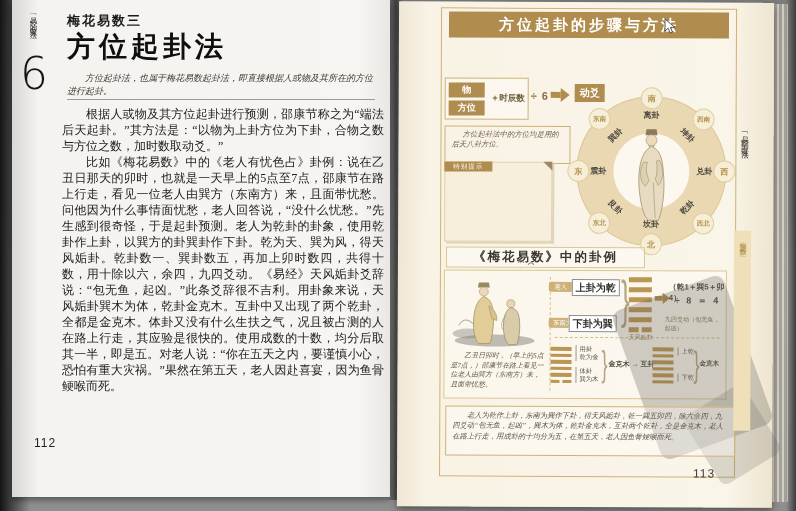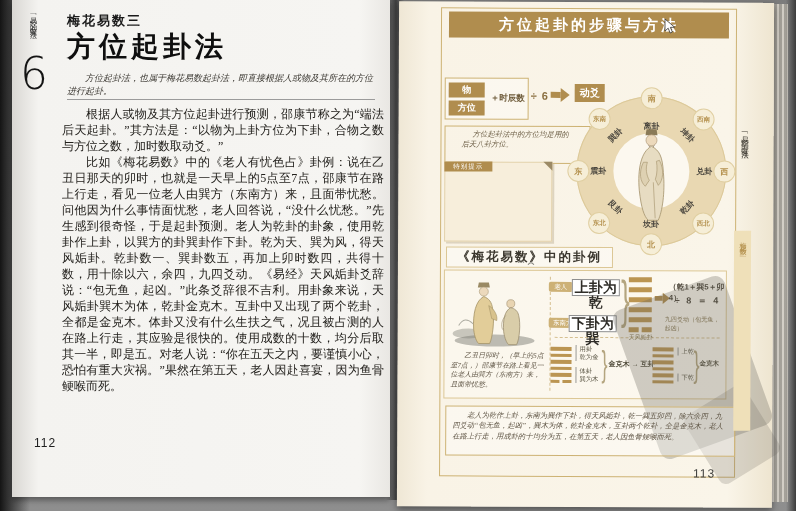--- a/index.html
+++ b/index.html
@@ -47,21 +47,21 @@
   .f-cell{background:#b08d4e;color:#fff;font-size:9px;text-align:center;line-height:15px;height:15px;font-weight:bold;}
   .f-plus{flex:1;text-align:center;font-size:8.5px;color:#6d5a39;font-weight:bold;}
   .f-div{left:132px;top:88px;font-size:11px;font-weight:bold;color:#8a6f40;letter-spacing:1px;}
   .arrow{display:flex;align-items:center;}
   .arrow .bar{width:10px;height:6px;background:#b08d4e;}
   .arrow .head{width:0;height:0;border-left:9px solid #b08d4e;border-top:7px solid transparent;border-bottom:7px solid transparent;}
   .f-arrow{left:152px;top:86px;}
   .f-result{left:176px;top:82px;width:30px;height:18px;background:#b08d4e;color:#fff;font-size:10px;
       line-height:18px;text-align:center;border-radius:0;font-weight:bold;}
   .r-note{left:46px;top:124px;width:112px;height:30px;border:1px solid #cdb273;font-size:7.4px;
-      line-height:10px;color:#6d5f46;padding:3px 16px;font-family:"Liberation Serif",serif;font-style:italic;text-indent:1.5em;}
+      line-height:10px;color:#6d5f46;padding:3px 6px;font-family:"Liberation Serif",serif;font-style:italic;text-indent:1.5em;}
 
   
   .compass{left:178px;top:94px;width:150px;height:150px;}
   .ring{position:absolute;left:0;top:0;width:150px;height:150px;border-radius:50%;background:#e9d8b2;box-shadow:inset 0 0 0 1px #dcc999;}
   .hole{position:absolute;left:37px;top:37px;width:76px;height:76px;border-radius:50%;background:#fcf8ef;}
   .bub{position:absolute;width:22px;height:22px;border-radius:50%;background:#f6eed7;border:1px solid #e0cfa2;
       color:#b5924f;font-weight:bold;font-size:8px;display:flex;align-items:center;justify-content:center;box-sizing:border-box;}
   .bub.two{font-size:6.5px;}
   .tri{position:absolute;font-size:8px;color:#4a463e;white-space:nowrap;font-weight:bold;}
   .sage{position:absolute;left:53px;top:26px;z-index:2;}
@@ -69,34 +69,34 @@
   
   .tip{left:46px;top:160px;width:106px;height:78px;background:#f7eedb;border:1px solid #e3d2ac;
       box-shadow:2px 2px 0 rgba(150,130,90,.28);}
   .tip-tab{position:absolute;left:-1px;top:-1px;width:48px;height:10px;background:#b08d4e;color:#fff;
       font-size:6.5px;line-height:10px;text-align:center;letter-spacing:1px;}
   .tip-fold{position:absolute;right:-1px;top:-1px;width:0;height:0;border-top:9px solid #9c8a66;border-left:9px solid transparent;}
   .tip-body{position:absolute;left:5px;top:12px;width:96px;font-size:7.1px;line-height:10.4px;color:#6d5f46;
       font-family:"Liberation Serif",serif;font-style:italic;text-indent:2em;}
 
   
-  .ex-heading{left:48px;top:245px;border:1px solid #dcc795;padding:1px 10px;font-size:12.5px;font-weight:bold;
+  .ex-heading{left:48px;top:245px;border:1px solid #dcc795;padding:1px 26px;font-size:12.5px;font-weight:bold;
       color:#3c382f;letter-spacing:2px;background:rgba(255,255,255,.4);}
   .birds{left:118px;top:255px;}
   .ex-panel{left:46px;top:268px;width:281px;height:127px;border:1px solid #dcc795;background:rgba(253,250,243,.55);}
   .ex-illo{position:absolute;left:4px;top:3px;}
   .ex-caption{position:absolute;left:6px;top:80px;width:95px;font-size:6.9px;line-height:9.6px;color:#5f5545;
       font-family:"Liberation Serif",serif;font-style:italic;text-indent:2em;}
   .vdash{position:absolute;left:105px;top:6px;height:114px;border-left:1px dashed #d5bf90;}
   .hdash{position:absolute;left:110px;top:66px;width:165px;border-top:1px dashed #d5bf90;}
   .zone-u{position:absolute;left:104px;top:4px;width:173px;height:60px;}
   .zone-l{position:absolute;left:104px;top:70px;width:173px;height:54px;}
   .pill{position:absolute;background:#cdb176;color:#fff;font-size:6.4px;line-height:10px;text-align:center;border-radius:2px;padding:0 2px;}
   .tg-box{position:absolute;width:46px;height:15px;border:1px solid #8f8f8f;background:#fff;
-      font-size:14px;font-weight:bold;line-height:15px;text-align:center;color:#2f2d28;}
+      font-size:10px;font-weight:bold;line-height:15px;text-align:center;color:#2f2d28;}
   .brace{position:absolute;color:#b4a57f;font-weight:normal;}
   
   .hex{position:absolute;}
   .hex .hexline{height:5px;margin-bottom:5px;background:#bb9552;}
   .hex.sm .hexline{height:3.5px;margin-bottom:3px;}
   .hex .hexline.broken{background:none;display:flex;justify-content:space-between;}
   .hex .hexline.broken span{display:block;width:42%;height:100%;background:#bb9552;}
   .hexname{position:absolute;font-size:6px;color:#8a7a55;text-align:center;}
   .ex-arrow{position:absolute;left:104px;top:16px;transform:scale(.8);}
   .ex-formula1{position:absolute;left:120px;top:6px;width:56px;font-size:7.8px;font-weight:bold;color:#4c463a;}
@@ -175,21 +175,21 @@
 
       <div class="bub" style="left:64px;top:-9px">南</div>
       <div class="bub two" style="left:116px;top:12px">西南</div>
       <div class="bub" style="left:137px;top:64px">西</div>
       <div class="bub two" style="left:116px;top:116px">西北</div>
       <div class="bub" style="left:64px;top:137px">北</div>
       <div class="bub two" style="left:12px;top:116px">东北</div>
       <div class="bub" style="left:-9px;top:64px">东</div>
       <div class="bub two" style="left:12px;top:12px">东南</div>
 
-      <div class="tri" style="left:75px;top:30px;transform:translate(-50%,-50%)">离卦</div>
+      <div class="tri" style="left:75px;top:19px;transform:translate(-50%,-50%)">离卦</div>
       <div class="tri" style="left:111px;top:39px;transform:translate(-50%,-50%) rotate(45deg)">坤卦</div>
       <div class="tri" style="left:128px;top:75px;transform:translate(-50%,-50%)">兑卦</div>
       <div class="tri" style="left:111px;top:111px;transform:translate(-50%,-50%) rotate(-45deg)">乾卦</div>
       <div class="tri" style="left:75px;top:128px;transform:translate(-50%,-50%)">坎卦</div>
       <div class="tri" style="left:39px;top:111px;transform:translate(-50%,-50%) rotate(45deg)">艮卦</div>
       <div class="tri" style="left:22px;top:75px;transform:translate(-50%,-50%)">震卦</div>
       <div class="tri" style="left:39px;top:39px;transform:translate(-50%,-50%) rotate(-45deg)">巽卦</div>
     </div>
 
     <div class="abs tip">

